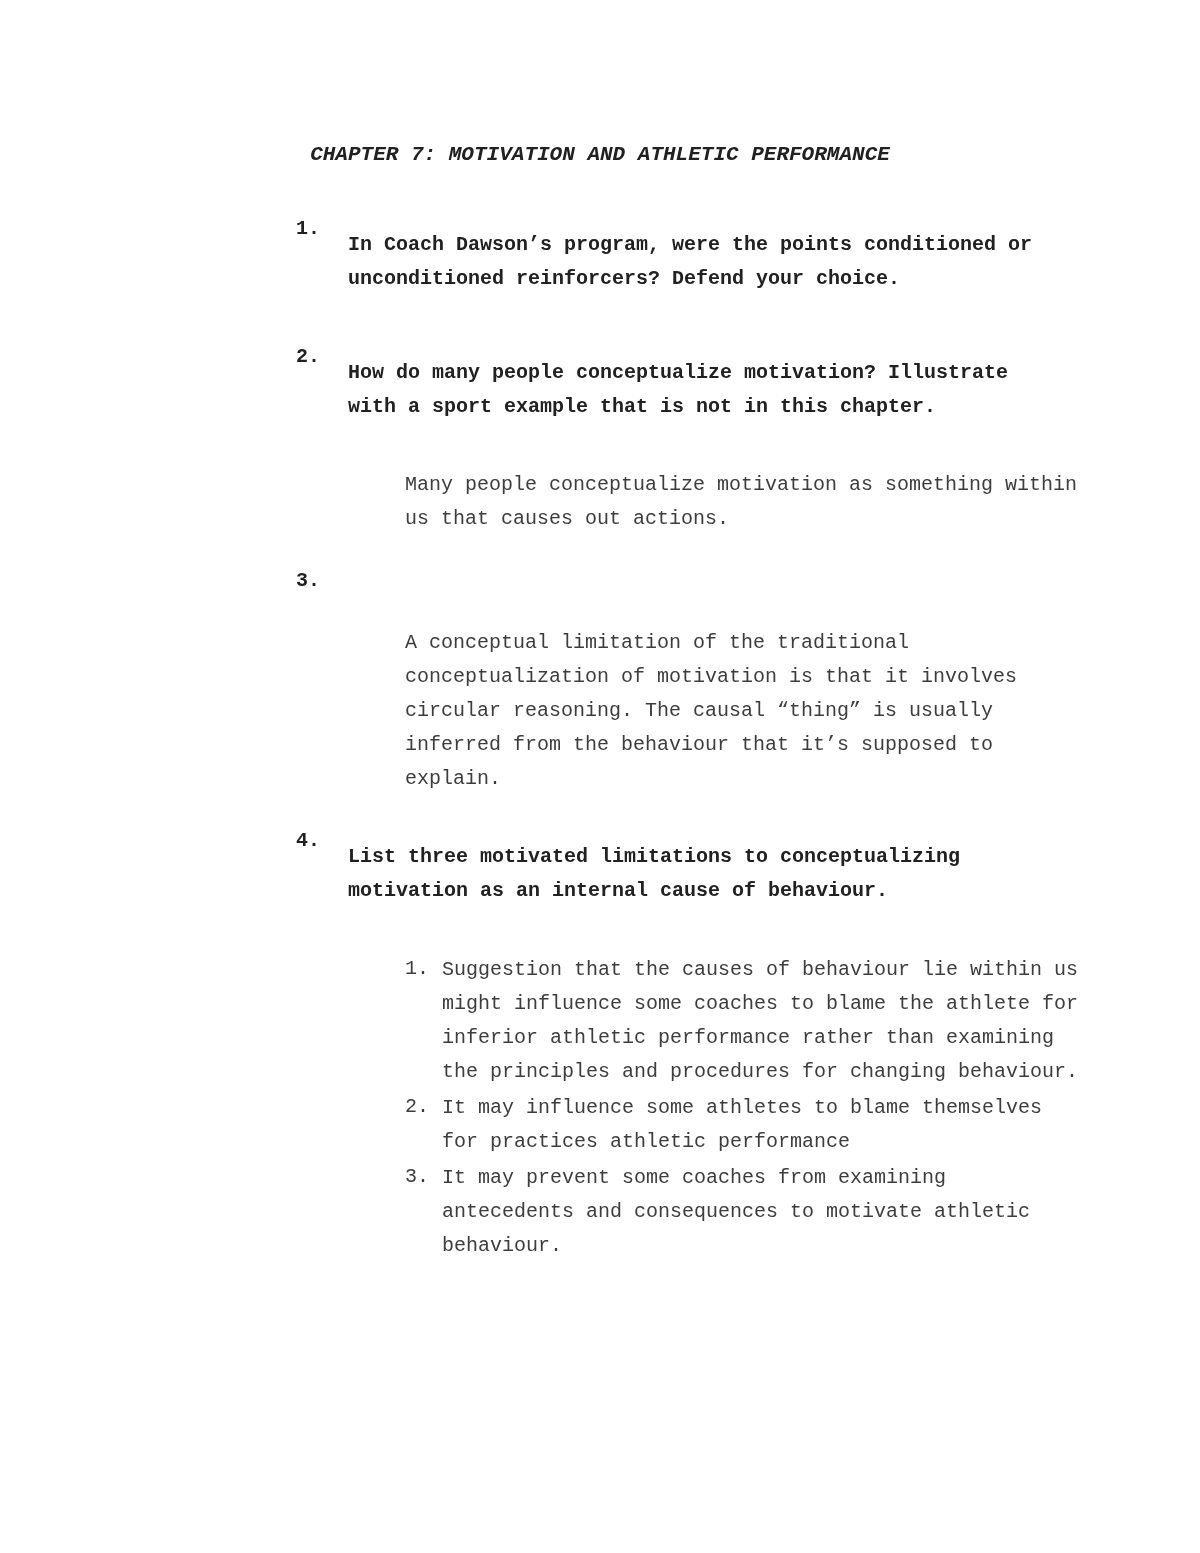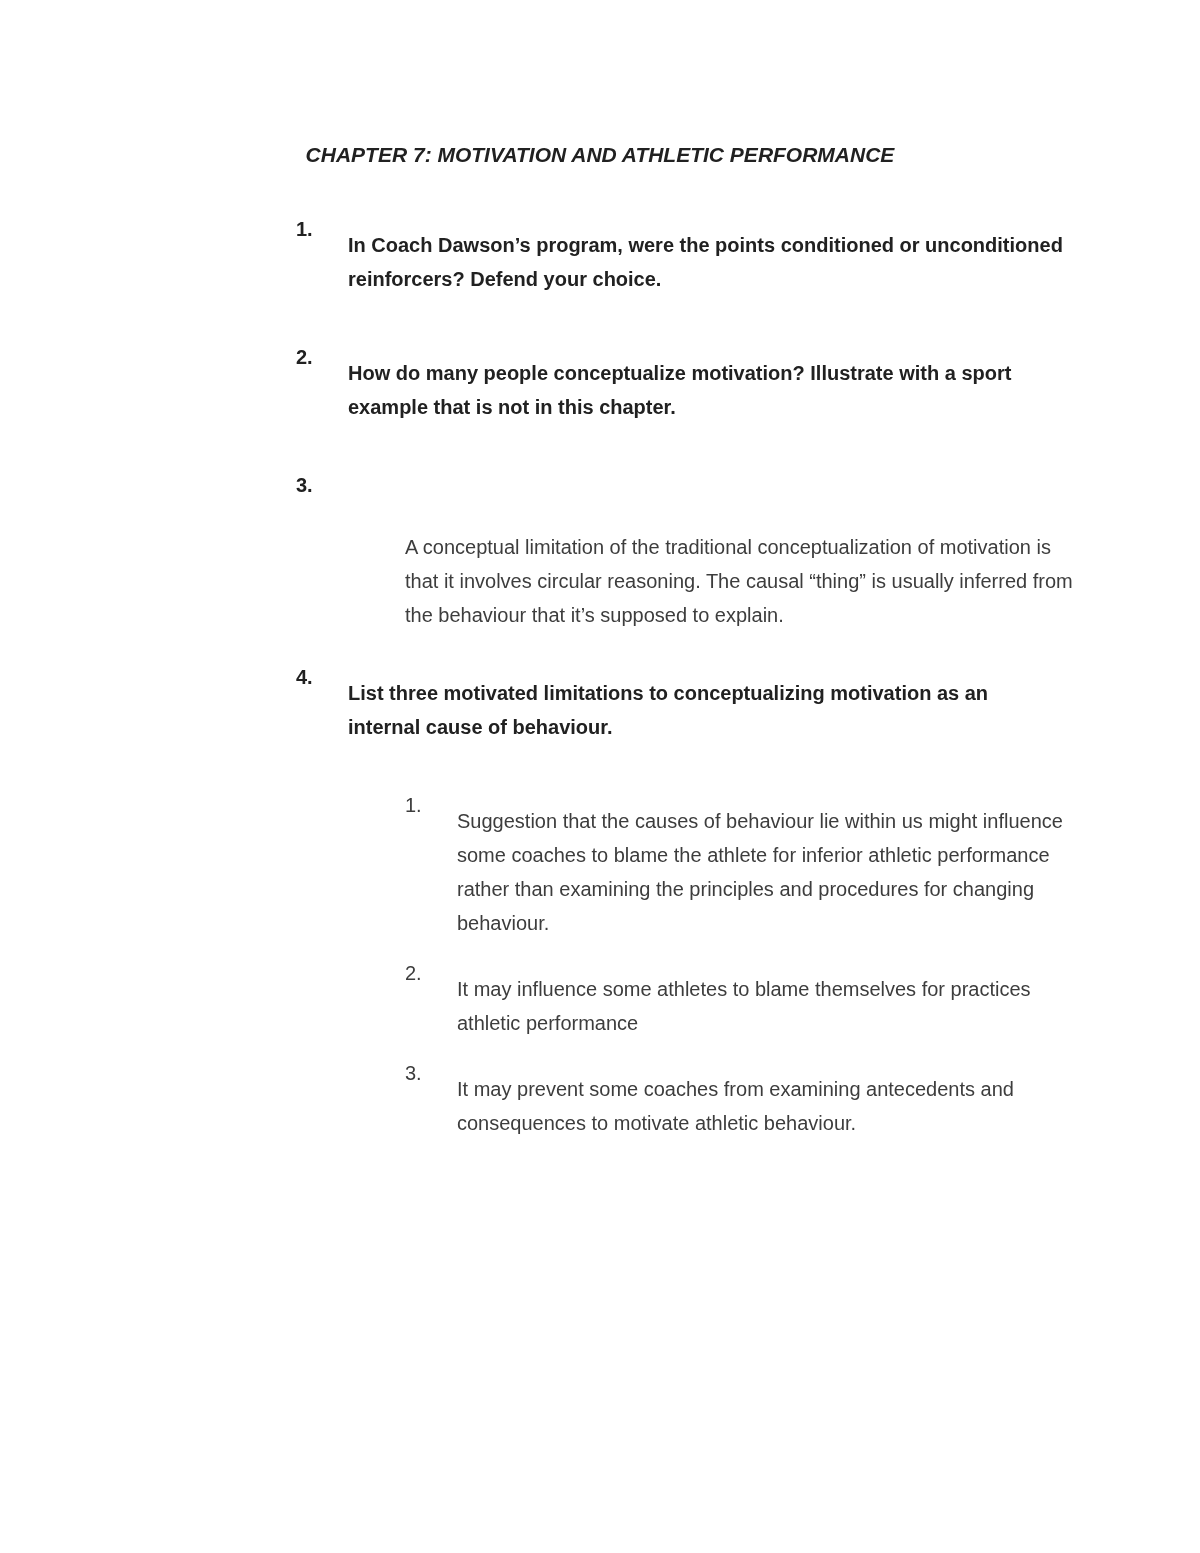--- a/index.html
+++ b/index.html
@@ -1,21 +1,21 @@
 <!DOCTYPE html>
 <html><head>
 <meta charset="utf-8">
 <style>
   html, body { margin: 0; padding: 0; background: #ffffff; }
   .page {
     width: 960px;
     height: 1553px;
     margin: 0 auto;
     background: #ffffff;
-    font-family: Liberation Sans, sans-serif;
+    font-family: Liberation Mono, monospace;
     overflow: hidden;
     box-sizing: border-box;
   }
   .title {
     margin: 0;
     padding-top: 138px;
     font-size: 21px;
     line-height: 34px;
     font-weight: bold;
     font-style: italic;
@@ -44,21 +44,21 @@
   .answers p { margin: 0; max-width: 755px; }
   .sub-list {
     margin-left: 285px;
     margin-bottom: 28px;
     font-size: 20px;
     line-height: 34px;
     color: #3d3d3d;
   }
   .sub-item { display: flex; }
   .sub-num { flex: 0 0 36px; }
-  .sub-text { margin: 16px; max-width: 730px; }
+  .sub-text { margin: 1px; max-width: 730px; }
 </style>
 </head>
 <body>
 
 <div class="page">
 
   <h1 class="title">CHAPTER 7: MOTIVATION AND ATHLETIC PERFORMANCE</h1>
 
   <div>
     <div class="q-row">
@@ -66,20 +66,21 @@
       <p class="q-text">In Coach Dawson’s program, were the points conditioned or unconditioned reinforcers? Defend your choice.</p>
     </div>
   </div>
 
   <div>
     <div class="q-row">
       <span class="q-num">2.</span>
       <p class="q-text">How do many people conceptualize motivation? Illustrate with a sport example that is not in this chapter.</p>
     </div>
     <div class="answers">
+      <p>Many people conceptualize motivation as something within us that causes out actions.</p>
     </div>
   </div>
 
   <div>
     <div class="q-row">
       <span class="q-num">3.</span>
     </div>
     <div class="answers">
       <p>A conceptual limitation of the traditional conceptualization of motivation is that it involves circular reasoning. The causal “thing” is usually inferred from the behaviour that it’s supposed to explain.</p>
     </div>

